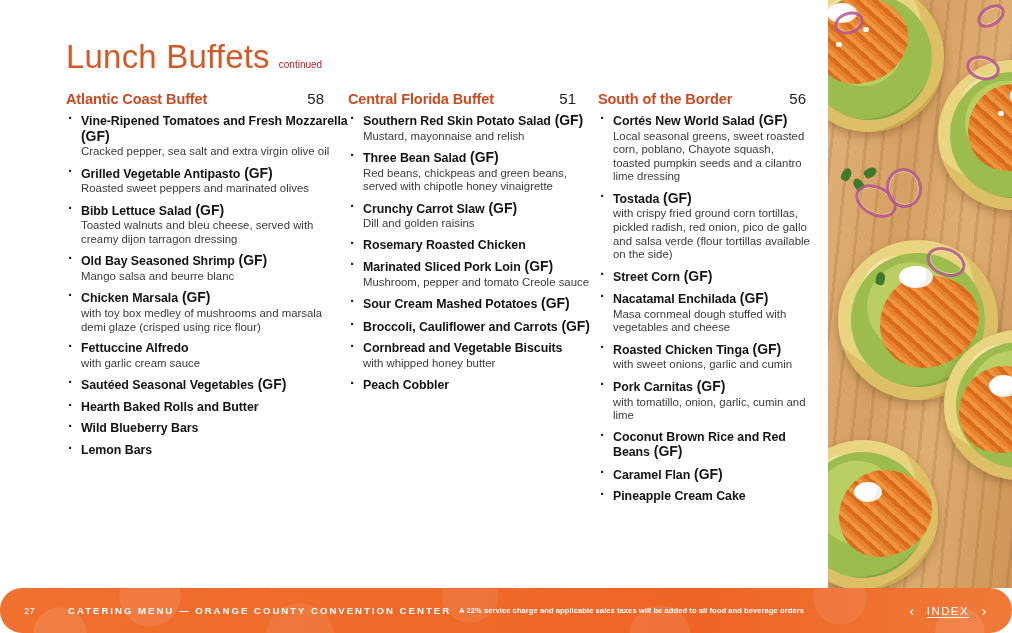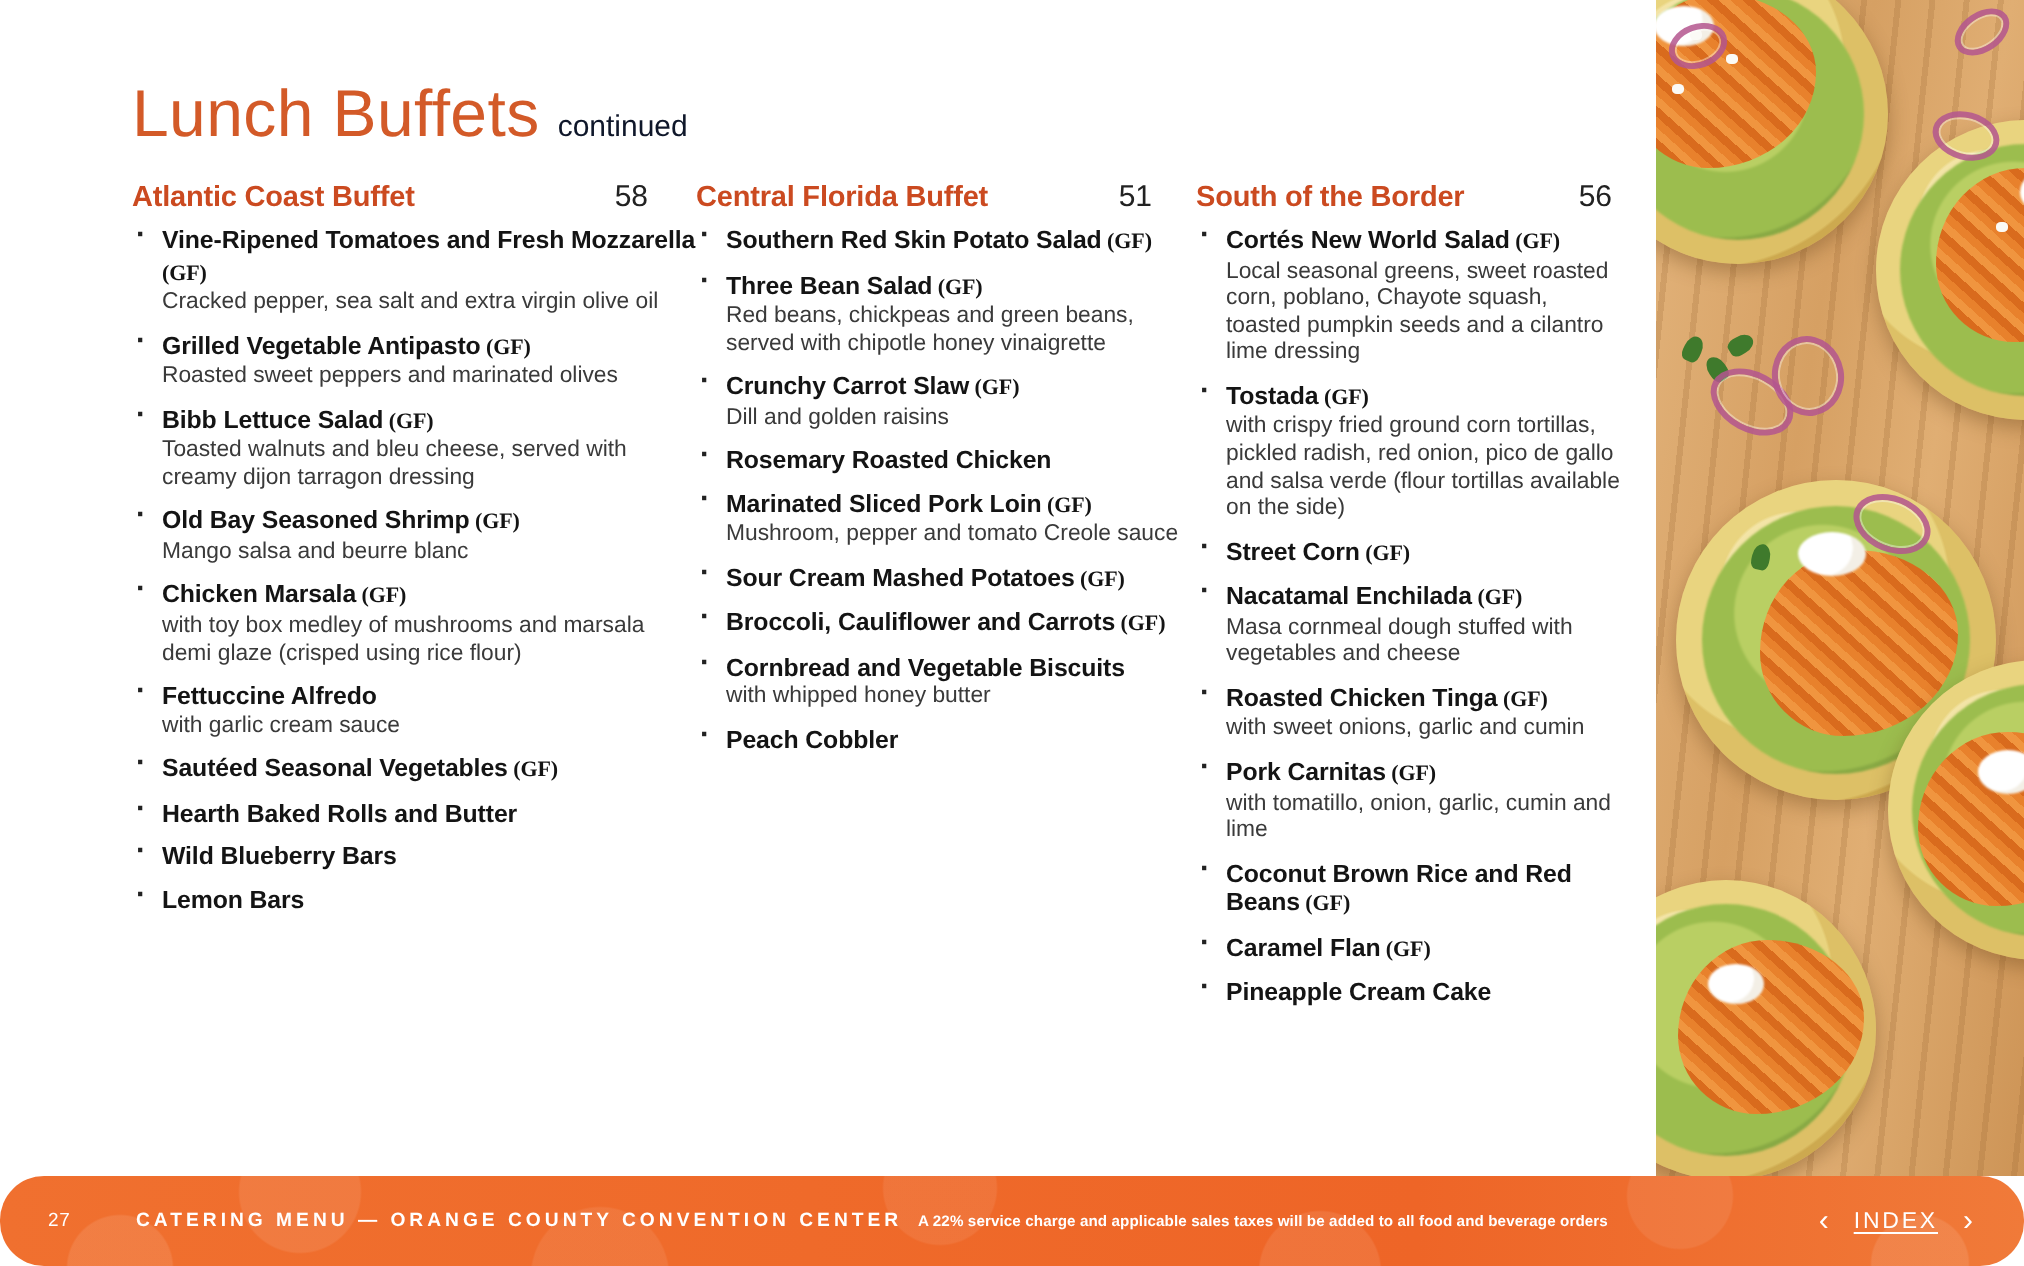--- a/index.html
+++ b/index.html
@@ -63,21 +63,21 @@
 
   
   .title-row {
     position:absolute; left:66px; top:38px;
     display:flex; align-items:baseline; gap:9px;
   }
   .title-main {
     font-size:33px; font-weight:300; letter-spacing:.2px;
     color:#d35a28;
   }
-  .title-sub { font-size:15px; color:#0f172a; font-weight:400; }
+  .title-sub { font-size:10px; color:#b91c1c; font-weight:400; }
 
   
   .columns {
     position:absolute; left:66px; top:90px; width:748px;
     display:flex; gap:0;
   }
   .col { position:relative; }
   .col-1 { width:282px; }
   .col-2 { width:250px; }
   .col-3 { width:216px; }
@@ -99,21 +99,21 @@
     position:relative; padding-left:15px; margin-bottom:7px;
   }
   li.item::before {
     content:"\00B7"; position:absolute; left:2px; top:-3px;
     color:#222; font-size:15px; line-height:15px; font-weight:bold;
   }
   .item-name {
     font-size:12.4px; font-weight:bold; color:#141414; line-height:14.5px;
     letter-spacing:-.05px;
   }
-  .gf { font-weight:bold; font-size:11px; color:#141414;font-family:Liberation Serif, serif; }
+  .gf { font-weight:bold; font-size:14px; color:#141414; }
   .item-desc {
     font-size:11.4px; color:#3a3a3a; line-height:13.6px; margin-top:1px;
     font-family:"Liberation Sans", sans-serif;
   }
 
   
   .footer {
     position:absolute; left:0; bottom:0; width:1012px; height:45px;
     background:
       radial-gradient(circle at 60px 46px, rgba(255,255,255,.10) 0 26px, rgba(0,0,0,0) 27px),
@@ -255,20 +255,21 @@
     </div>
 
     <div class="col col-2">
       <div class="col-head">
         <span class="col-title">Central Florida Buffet</span>
         <span class="col-price">51</span>
       </div>
       <ul class="items">
           <li class="item">
             <div class="item-name">Southern Red Skin Potato Salad<span class="gf"> (GF)</span></div>
+            <div class="item-desc">Mustard, mayonnaise and relish</div>
           </li>
           <li class="item">
             <div class="item-name">Three Bean Salad<span class="gf"> (GF)</span></div>
             <div class="item-desc">Red beans, chickpeas and green beans, served with chipotle honey vinaigrette</div>
           </li>
           <li class="item">
             <div class="item-name">Crunchy Carrot Slaw<span class="gf"> (GF)</span></div>
             <div class="item-desc">Dill and golden raisins</div>
           </li>
           <li class="item">

